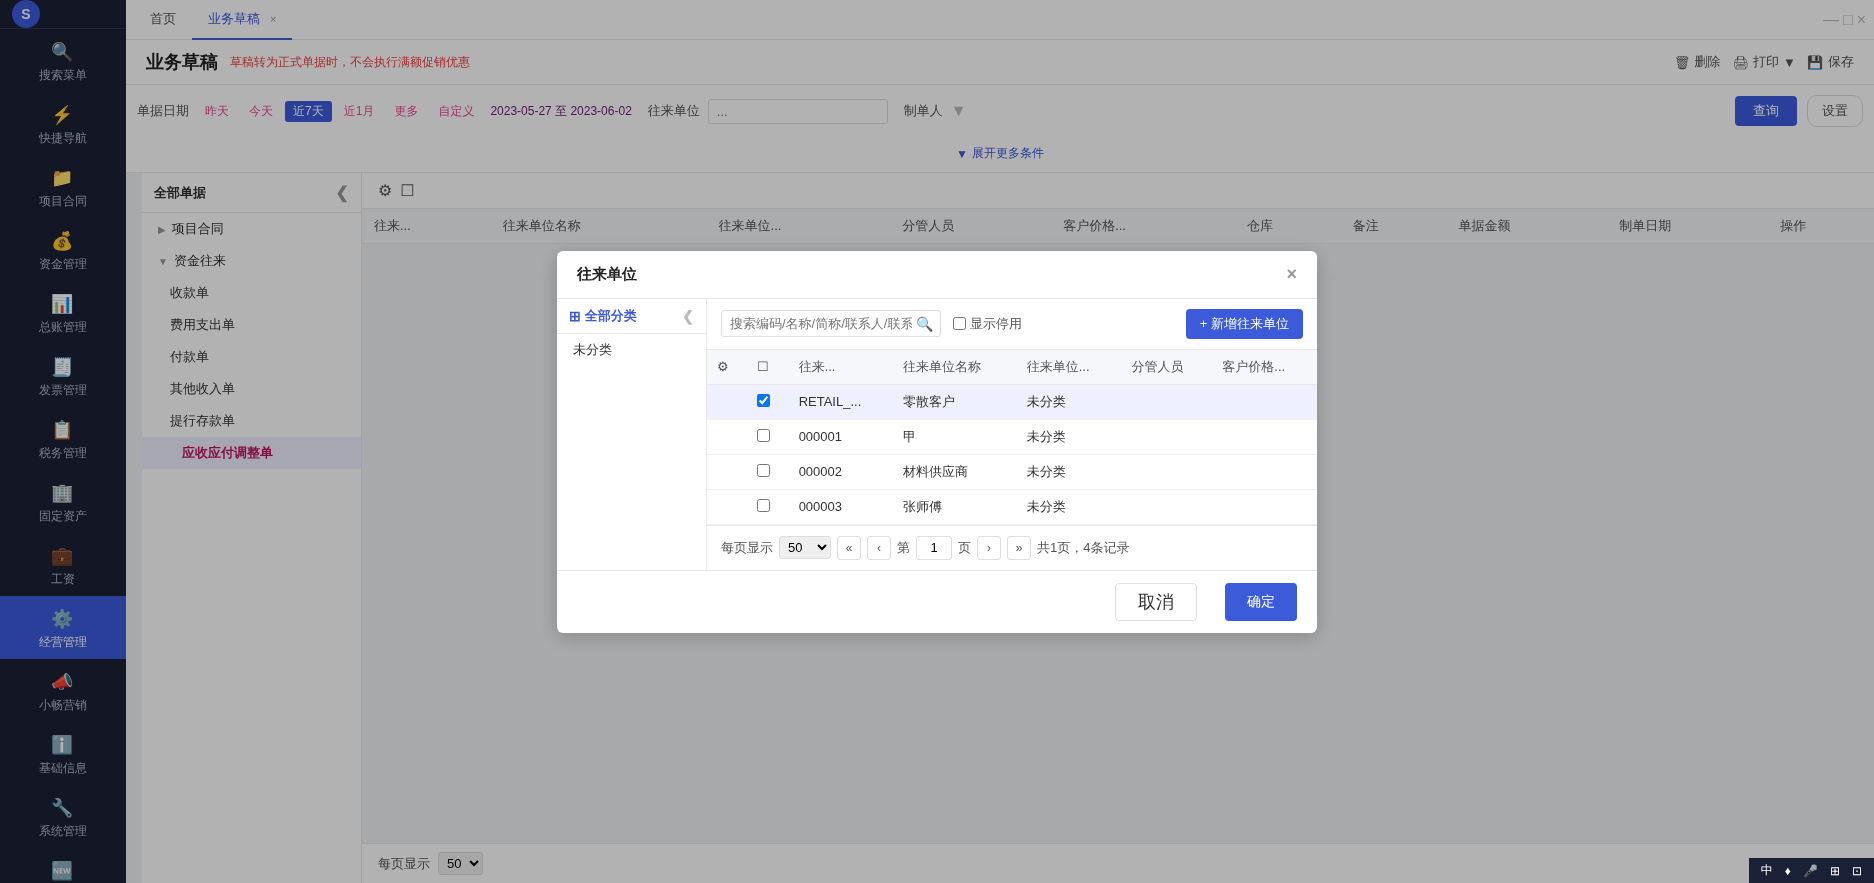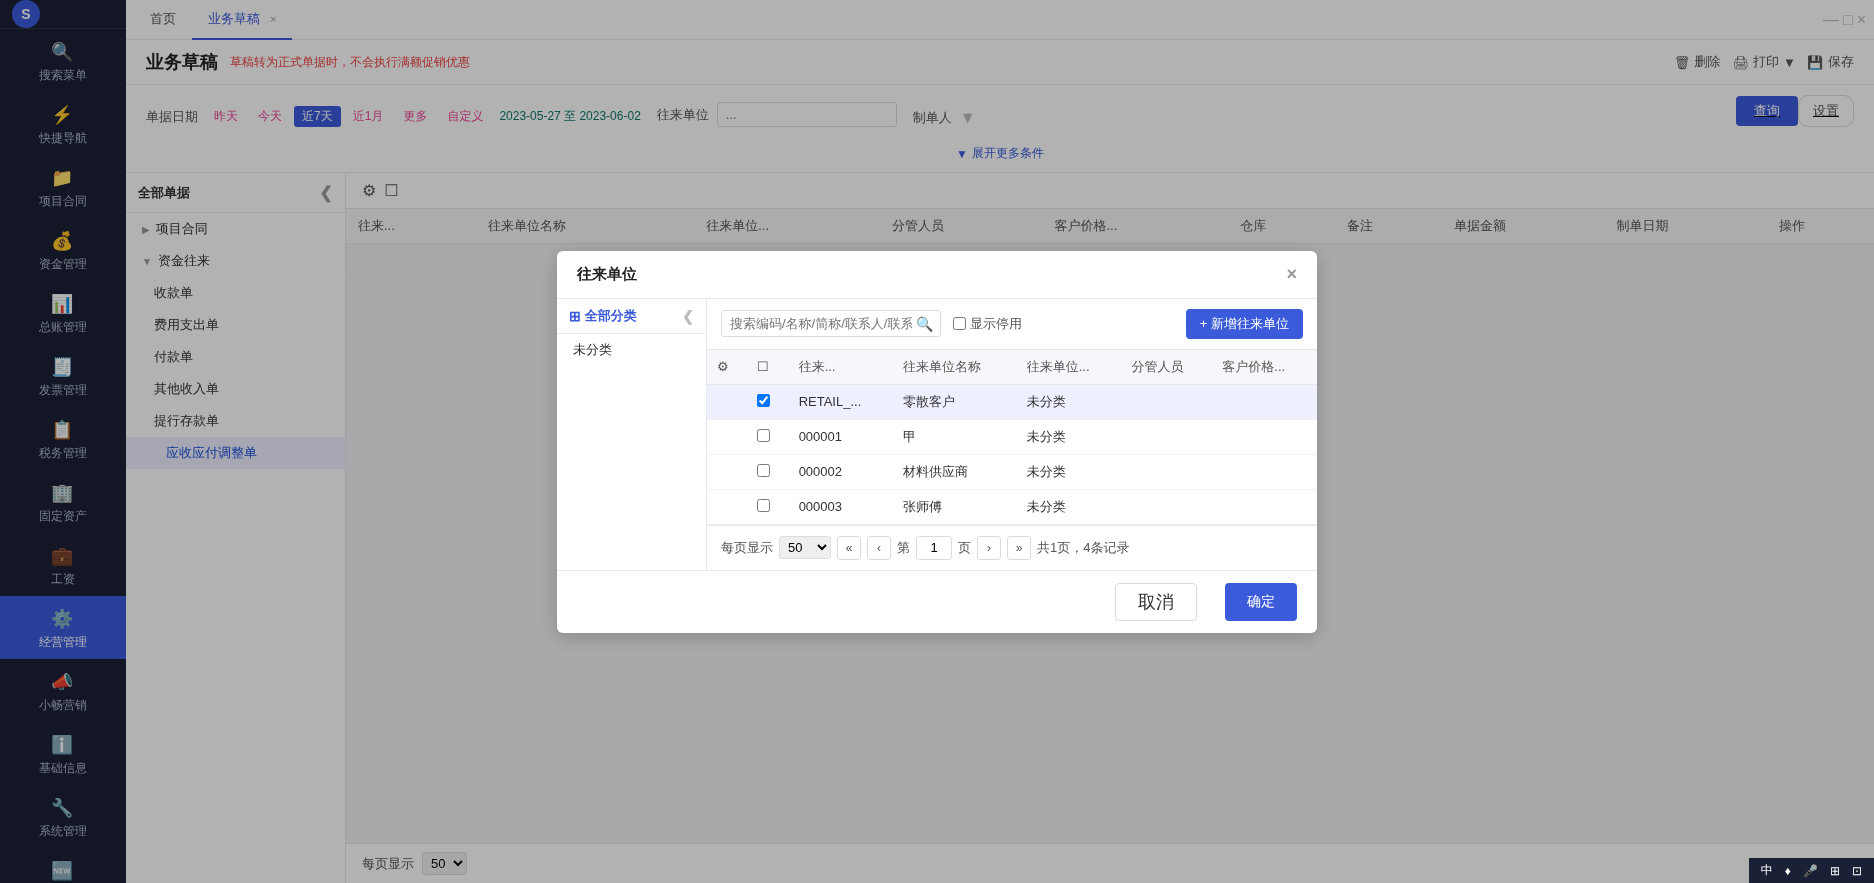--- a/index.html
+++ b/index.html
@@ -117,23 +117,23 @@
       font-size: 13px;
       color: #555;
     }
     .btn-delete { color: #555; cursor: pointer; display: flex; align-items: center; gap: 4px; }
     .btn-print { color: #555; cursor: pointer; display: flex; align-items: center; gap: 4px; }
     .btn-save { color: #555; cursor: pointer; display: flex; align-items: center; gap: 4px; }
 
     
     .filter-bar {
       background: #fff;
-      padding: 10px 20px;
-      display: flex;
-      align-items: flex-end;
+      padding: 10px 11px;
+      display: flex;
+      align-items: center;
       gap: 16px;
       border-bottom: 1px solid #e8e8e8;
       flex-shrink: 0;
       flex-wrap: wrap;
     }
     .filter-item {
       display: flex;
       align-items: center;
       gap: 8px;
       font-size: 13px;
@@ -145,21 +145,21 @@
       padding: 2px 8px;
       border-radius: 3px;
       cursor: pointer;
       font-size: 12px;
       color: #ec4899;
     }
     .date-tag.active {
       background: #3b5bdb;
       color: #fff;
     }
-    .date-range { font-size: 12px; color: #0f766e; }
+    .date-range { font-size: 12px; color: #701a75; }
     .filter-input {
       border: 1px solid #ddd;
       border-radius: 3px;
       padding: 4px 8px;
       font-size: 13px;
       width: 180px;
     }
     .expand-btn {
       color: #3b5bdb;
       font-size: 12px;
@@ -167,20 +167,21 @@
       display: flex;
       align-items: center;
       gap: 4px;
     }
 
     
     .content-area {
       display: flex;
       flex: 1;
       overflow: hidden;
+      padding-left: 16px;
     }
 
     
     .left-panel {
       width: 220px;
       background: #fff;
       border-right: 1px solid #e8e8e8;
       display: flex;
       flex-direction: column;
       flex-shrink: 0;
@@ -202,21 +203,21 @@
       font-size: 13px;
       color: #333;
       cursor: pointer;
       display: flex;
       align-items: center;
       gap: 6px;
     }
     .tree-item.active { background: #eef0ff; color: #3b5bdb; }
     .tree-item.sub { padding-left: 28px; }
     .tree-item.sub2 { padding-left: 40px; }
-    .tree-item.sub2.active { background: #eef0ff; color: #1d4ed8; font-weight: normal; }
+    .tree-item.sub2.active { background: #eef0ff; color: #be185d; font-weight: bold; }
     .tree-arrow { font-size: 10px; color: #999; }
 
     
     .right-content {
       flex: 1;
       display: flex;
       flex-direction: column;
       overflow: hidden;
     }
 
@@ -621,21 +622,21 @@
       <span class="date-range">2023-05-27 至 2023-06-02</span>
     </div>
     <div class="filter-item">
       <span class="filter-label">往来单位</span>
       <input class="filter-input" placeholder="..." value="" style="">
     </div>
     <div class="filter-item">
       <span class="filter-label">制单人</span>
       <span style="color:#bbb;font-size:16px;">▼</span>
     </div>
-    <div style="margin-left:auto;display:flex;align-items:center;text-decoration:underline;">
+    <div style="margin-left:auto;display:flex;gap:10px;align-items:center;">
       <button class="query-btn">查询</button>
       <button class="settings-btn">设置</button>
     </div>
     <div style="width:100%;display:flex;justify-content:center;padding-top:2px;">
       <span class="expand-btn">
         <span>▼</span>
         <span>展开更多条件</span>
       </span>
     </div>
   </div>

